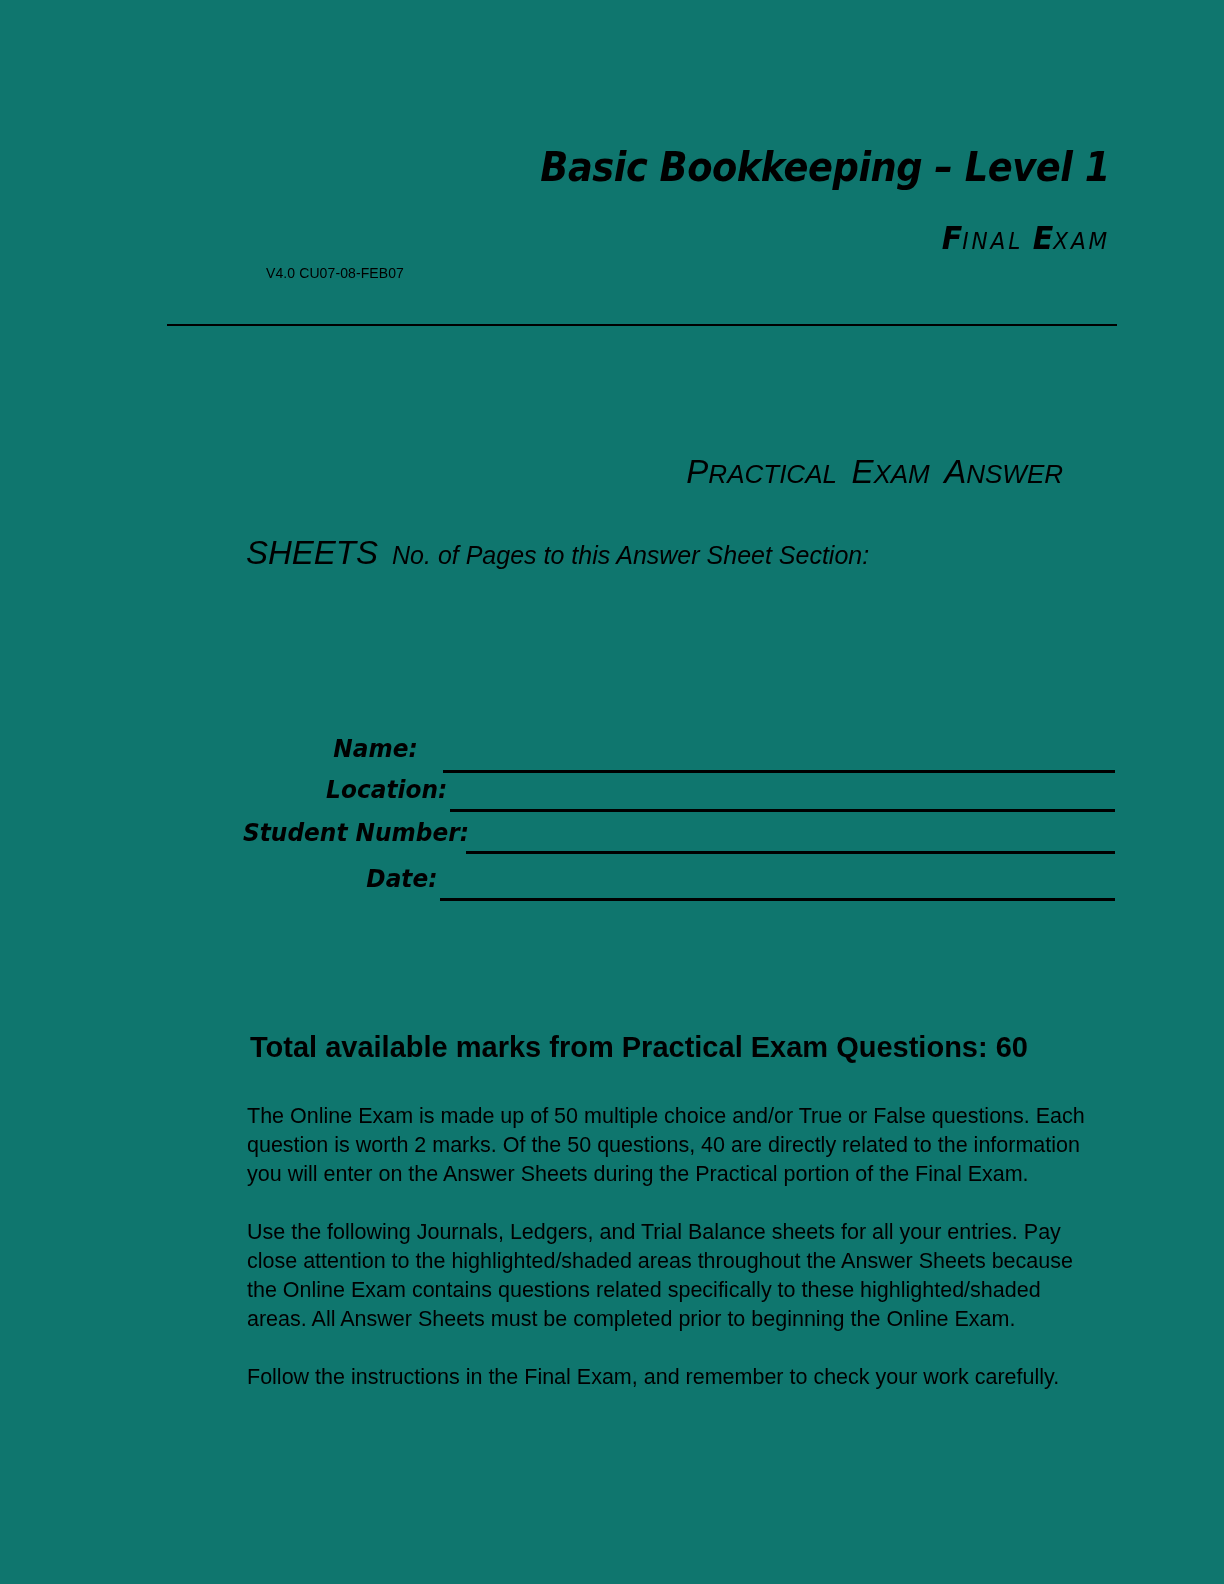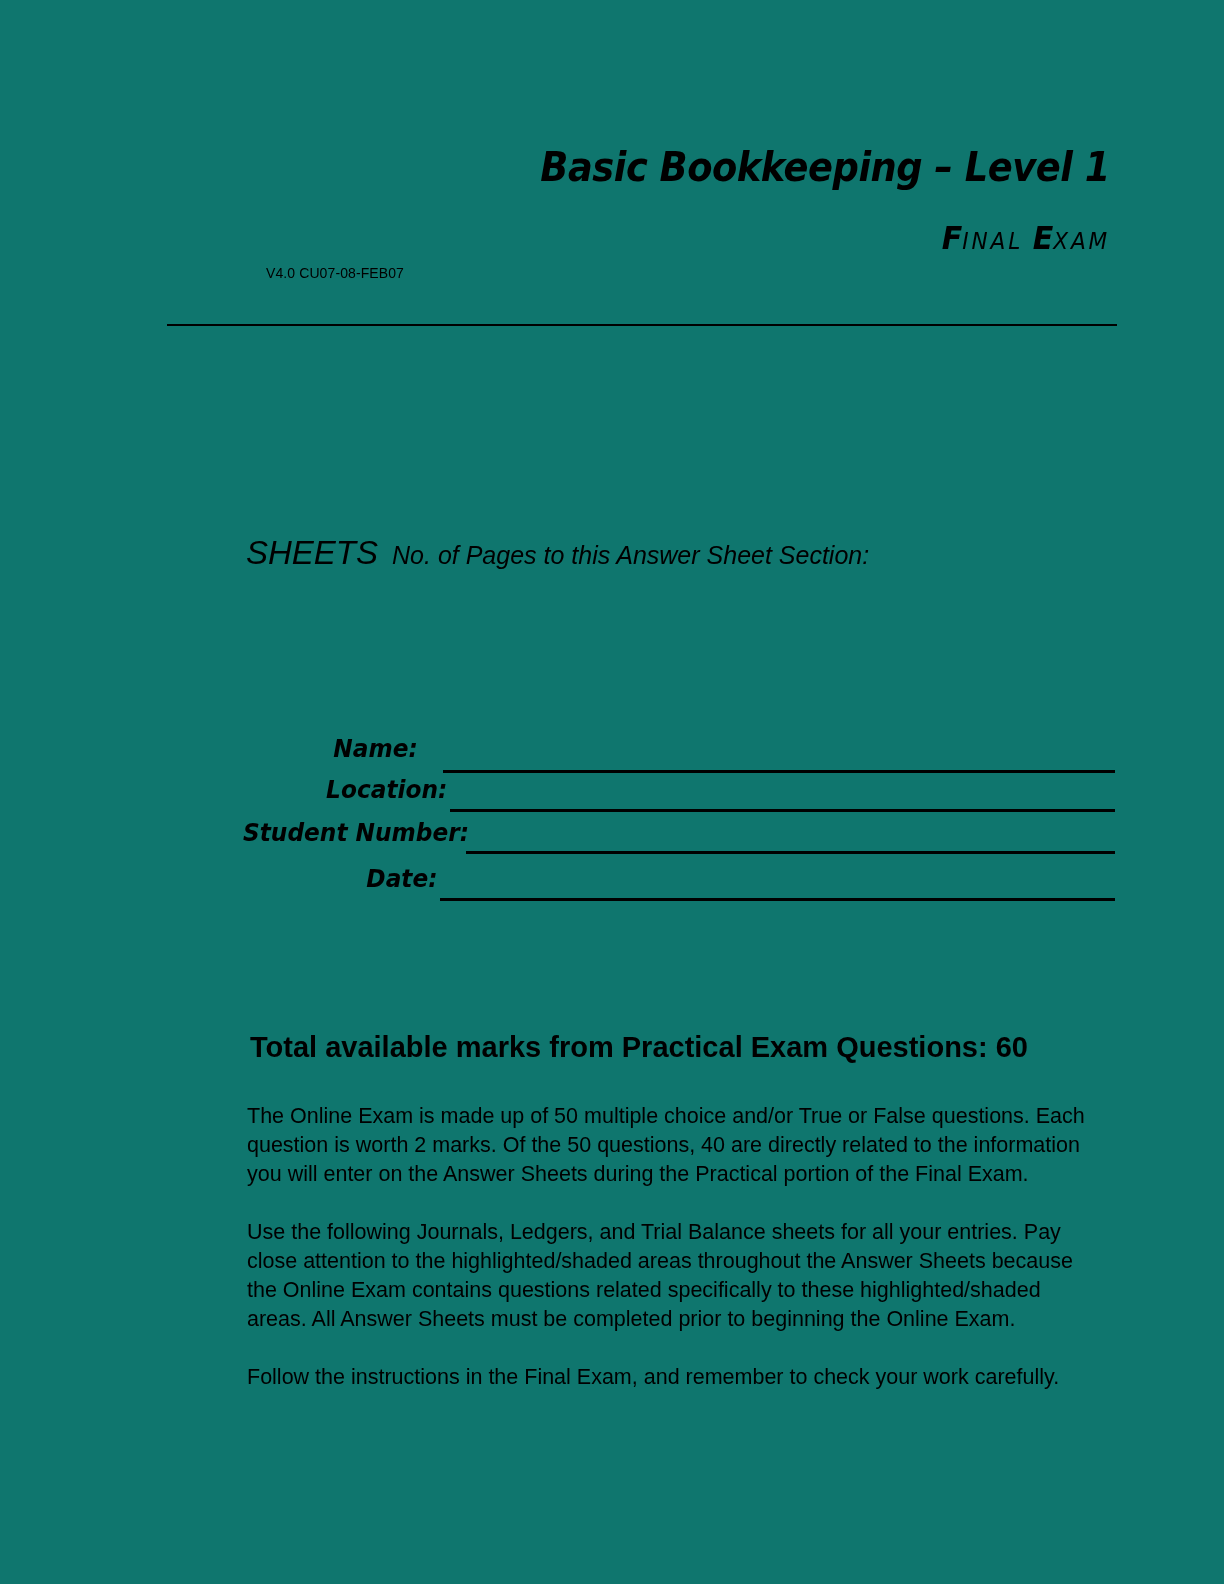--- a/index.html
+++ b/index.html
@@ -191,20 +191,23 @@
   <div class="doc-title">Basic Bookkeeping – Level 1</div>
 
   <div class="doc-subtitle">
     <span class="cap">F</span><span class="sc">INAL</span><span class="sc">&nbsp;</span><span class="cap">E</span><span class="sc">XAM</span>
   </div>
 
   <div class="version-stamp">V4.0 CU07-08-FEB07</div>
 
   <div class="header-rule"></div>
 
+  <div class="section-heading">
+    <span class="cap">P</span><span class="sc">RACTICAL</span><span class="sc">&nbsp;&nbsp;</span><span class="cap">E</span><span class="sc">XAM</span><span class="sc">&nbsp;&nbsp;</span><span class="cap">A</span><span class="sc">NSWER</span>
+  </div>
 
   <div class="sheets-line">
     <span class="sheets-cap">S</span><span class="sheets-sc">HEETS</span><span class="sheets-rest">No. of Pages to this Answer Sheet Section:</span>
   </div>
 
   <div class="form-block">
 
     <div class="form-row row-name">
       <span class="form-label">Name:</span>
       <span class="form-line"></span>

